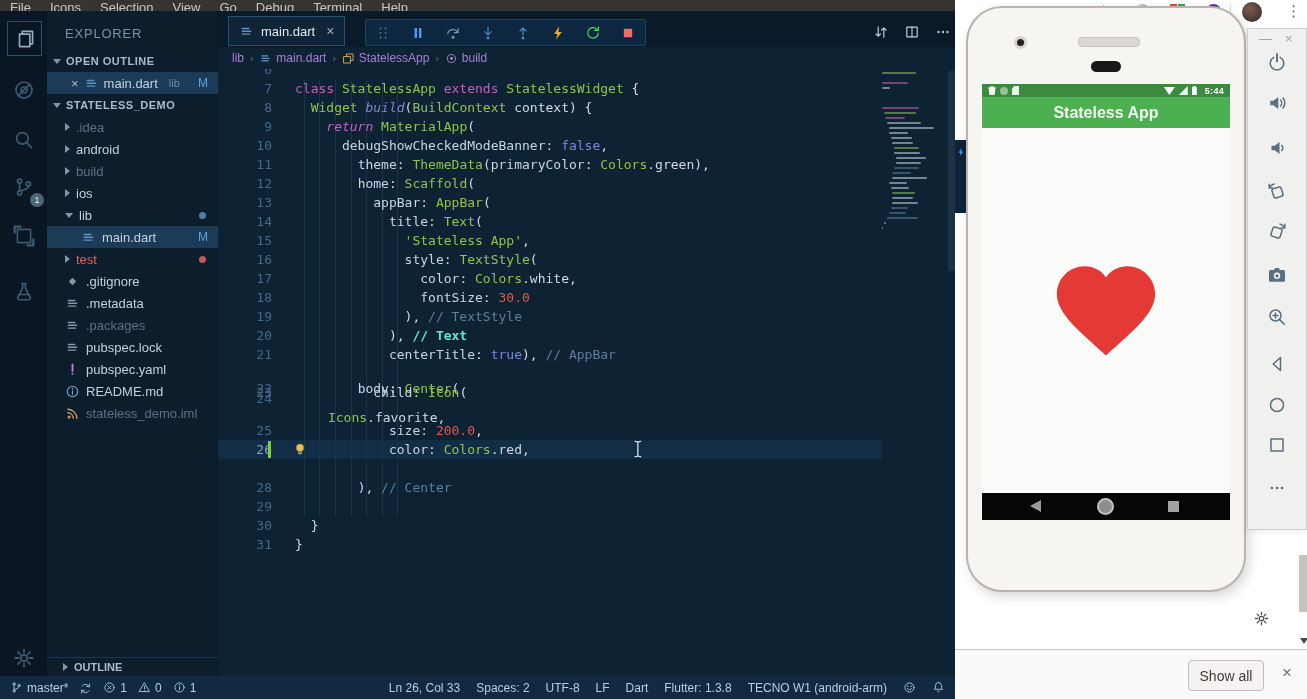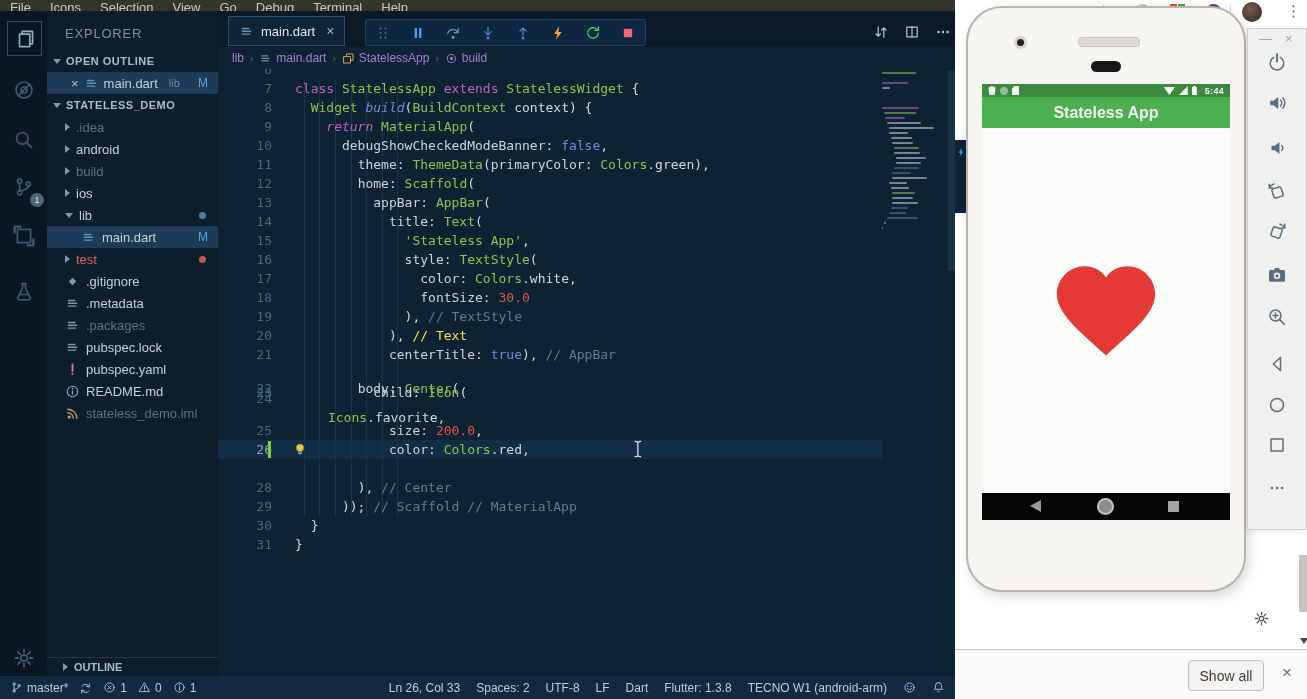--- a/index.html
+++ b/index.html
@@ -473,21 +473,21 @@
         <div class="code-line" style="top: 218.5px;">
           <span class="gut">18</span>
           <span class="txt"><span style="color: rgb(210, 218, 227);">                </span><span style="color: rgb(201, 213, 227);">fontSize</span><span style="color: rgb(210, 218, 227);">: </span><span style="color: rgb(226, 87, 78);">30.0</span></span>
         </div>
         <div class="code-line" style="top: 237.5px;">
           <span class="gut">19</span>
           <span class="txt"><span style="color: rgb(210, 218, 227);">              </span><span style="color: rgb(210, 218, 227);">), </span><span style="color: rgb(93, 126, 156);">// TextStyle</span></span>
         </div>
         <div class="code-line" style="top: 256.5px;">
           <span class="gut">20</span>
-          <span class="txt"><span style="color: rgb(210, 218, 227);">            </span><span style="color: rgb(210, 218, 227);">), </span><span style="color: #fde047;">// Text</span></span>
+          <span class="txt"><span style="color: rgb(210, 218, 227);">            </span><span style="color: rgb(210, 218, 227);">), </span><span style="color: #5eead4; font-weight: bold;">// Text</span></span>
         </div>
         <div class="code-line" style="top: 275.5px;">
           <span class="gut">21</span>
           <span class="txt"><span style="color: rgb(210, 218, 227);">            </span><span style="color: rgb(201, 213, 227);">centerTitle</span><span style="color: rgb(210, 218, 227);">: </span><span style="color: rgb(122, 136, 224);">true</span><span style="color: rgb(210, 218, 227);">), </span><span style="color: rgb(93, 126, 156);">// AppBar</span></span>
         </div>
         <div class="code-line" style="top: 310px;">
           <span class="gut">22</span>
           <span class="txt"><span style="color: rgb(210, 218, 227);">        </span><span style="color: rgb(201, 213, 227);">body</span><span style="color: rgb(210, 218, 227);">: </span><span style="color: rgb(143, 195, 79);">Center</span><span style="color: rgb(210, 218, 227);">(</span></span>
         </div>
         <div class="code-line" style="top: 313.5px;">
@@ -505,21 +505,20 @@
         <div class="code-line" style="top: 370.5px;">
           <span class="gut on">26</span>
           <span class="txt"><span style="color: rgb(210, 218, 227);">            </span><span style="color: rgb(201, 213, 227);">color</span><span style="color: rgb(210, 218, 227);">: </span><span style="color: rgb(143, 195, 79);">Colors</span><span style="color: rgb(210, 218, 227);">.red,</span></span>
         </div>
         <div class="code-line" style="top: 408.5px;">
           <span class="gut">28</span>
           <span class="txt"><span style="color: rgb(210, 218, 227);">        </span><span style="color: rgb(210, 218, 227);">), </span><span style="color: rgb(93, 126, 156);">// Center</span></span>
         </div>
         <div class="code-line" style="top: 427.5px;">
           <span class="gut">29</span>
-          <span class="txt"><span style="color: rgb(210, 218, 227);">      </span><span style="color: rgb(210, 218, 227);">)); </span><span style="color: rgb(93, 126, 156);">// Scaffold // MaterialApp</span></span>
         </div>
         <div class="code-line" style="top: 446.5px;">
           <span class="gut">30</span>
           <span class="txt"><span style="color: rgb(210, 218, 227);">  }</span></span>
         </div>
         <div class="code-line" style="top: 465.5px;">
           <span class="gut">31</span>
           <span class="txt"><span style="color: rgb(210, 218, 227);">}</span></span>
         </div>
         <span class="ic" style="position: absolute; left: 74px; top: 371.5px;">

